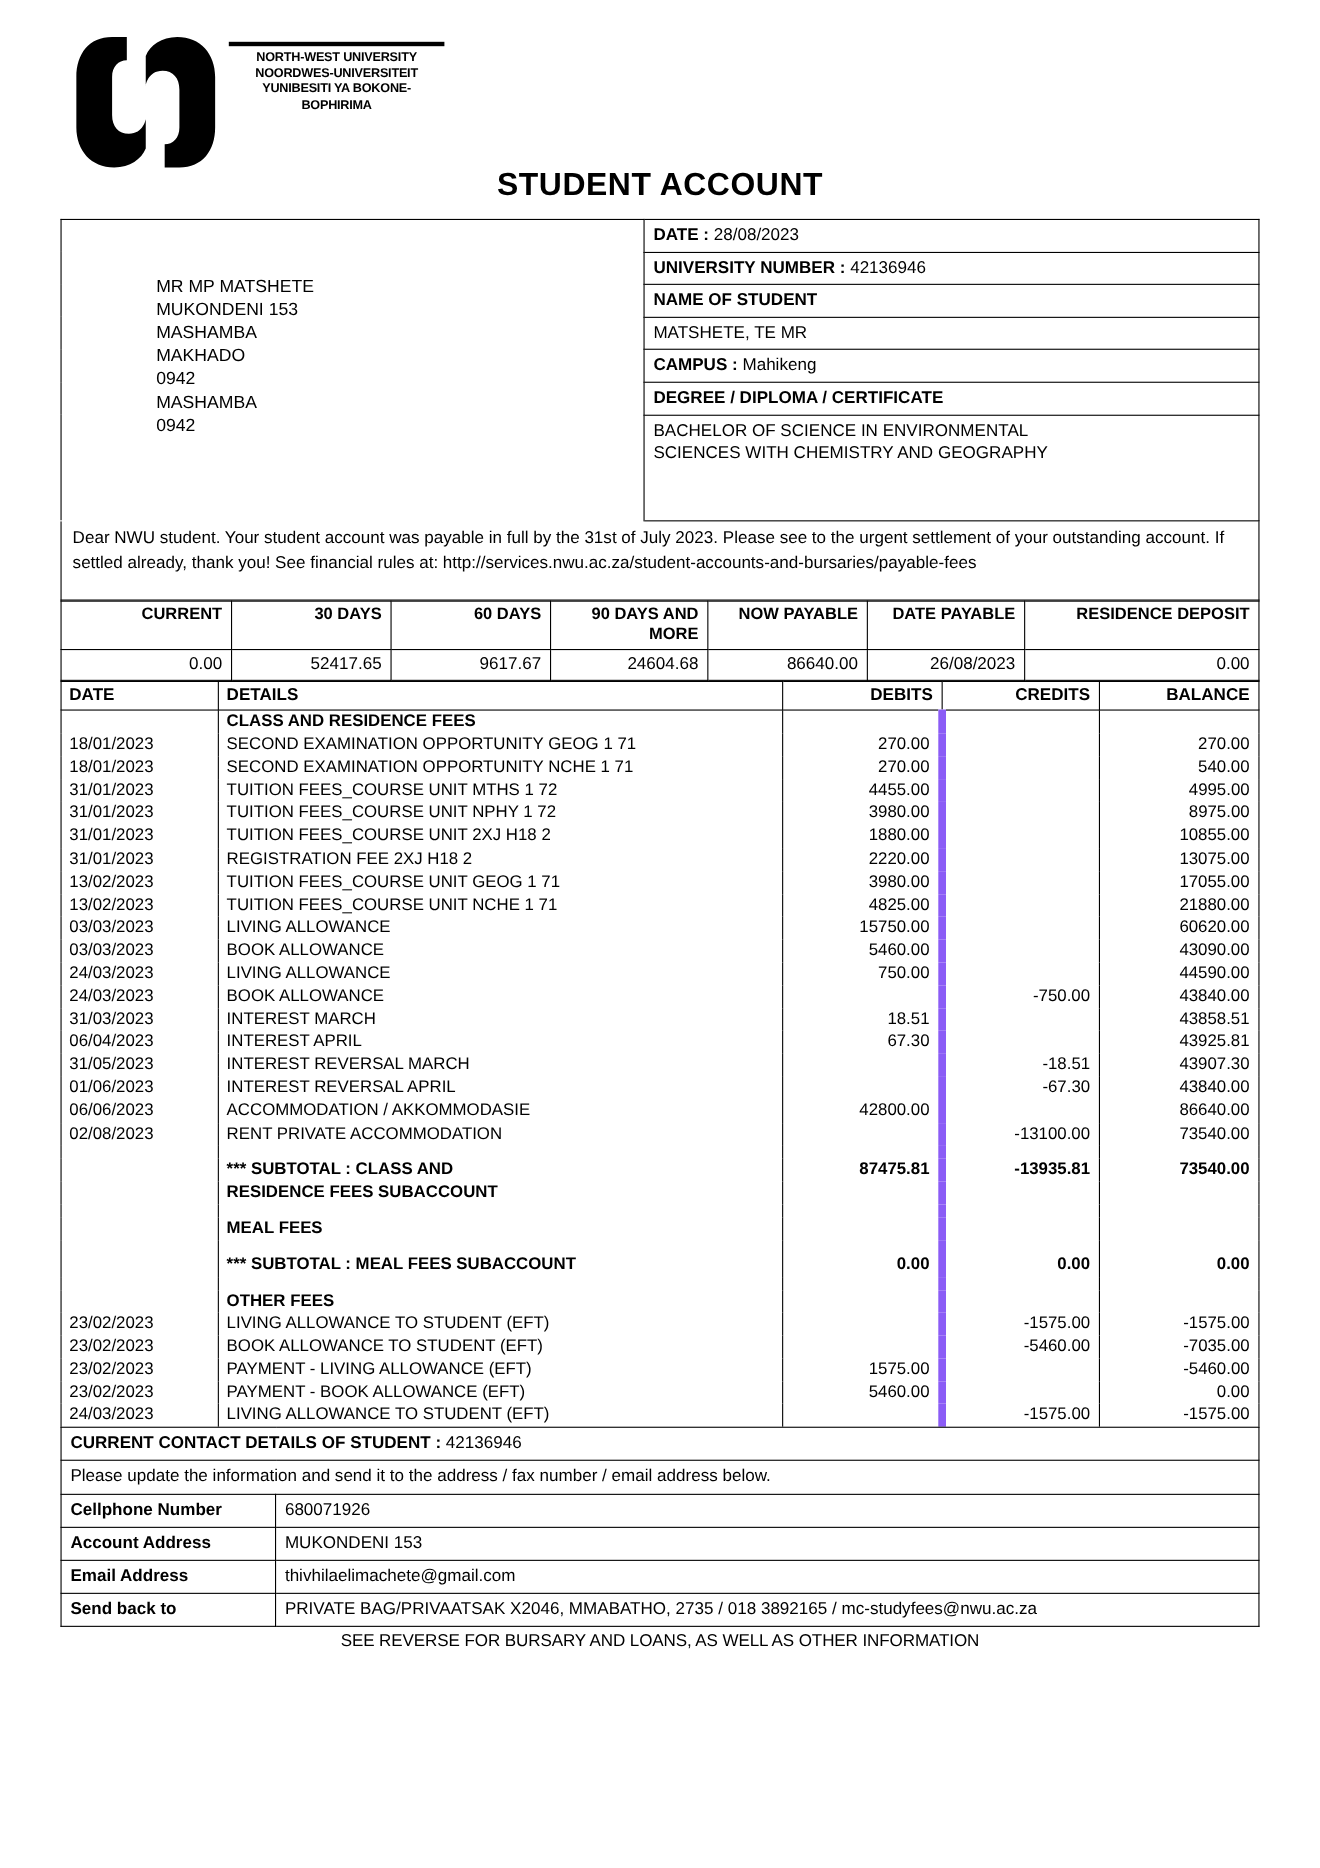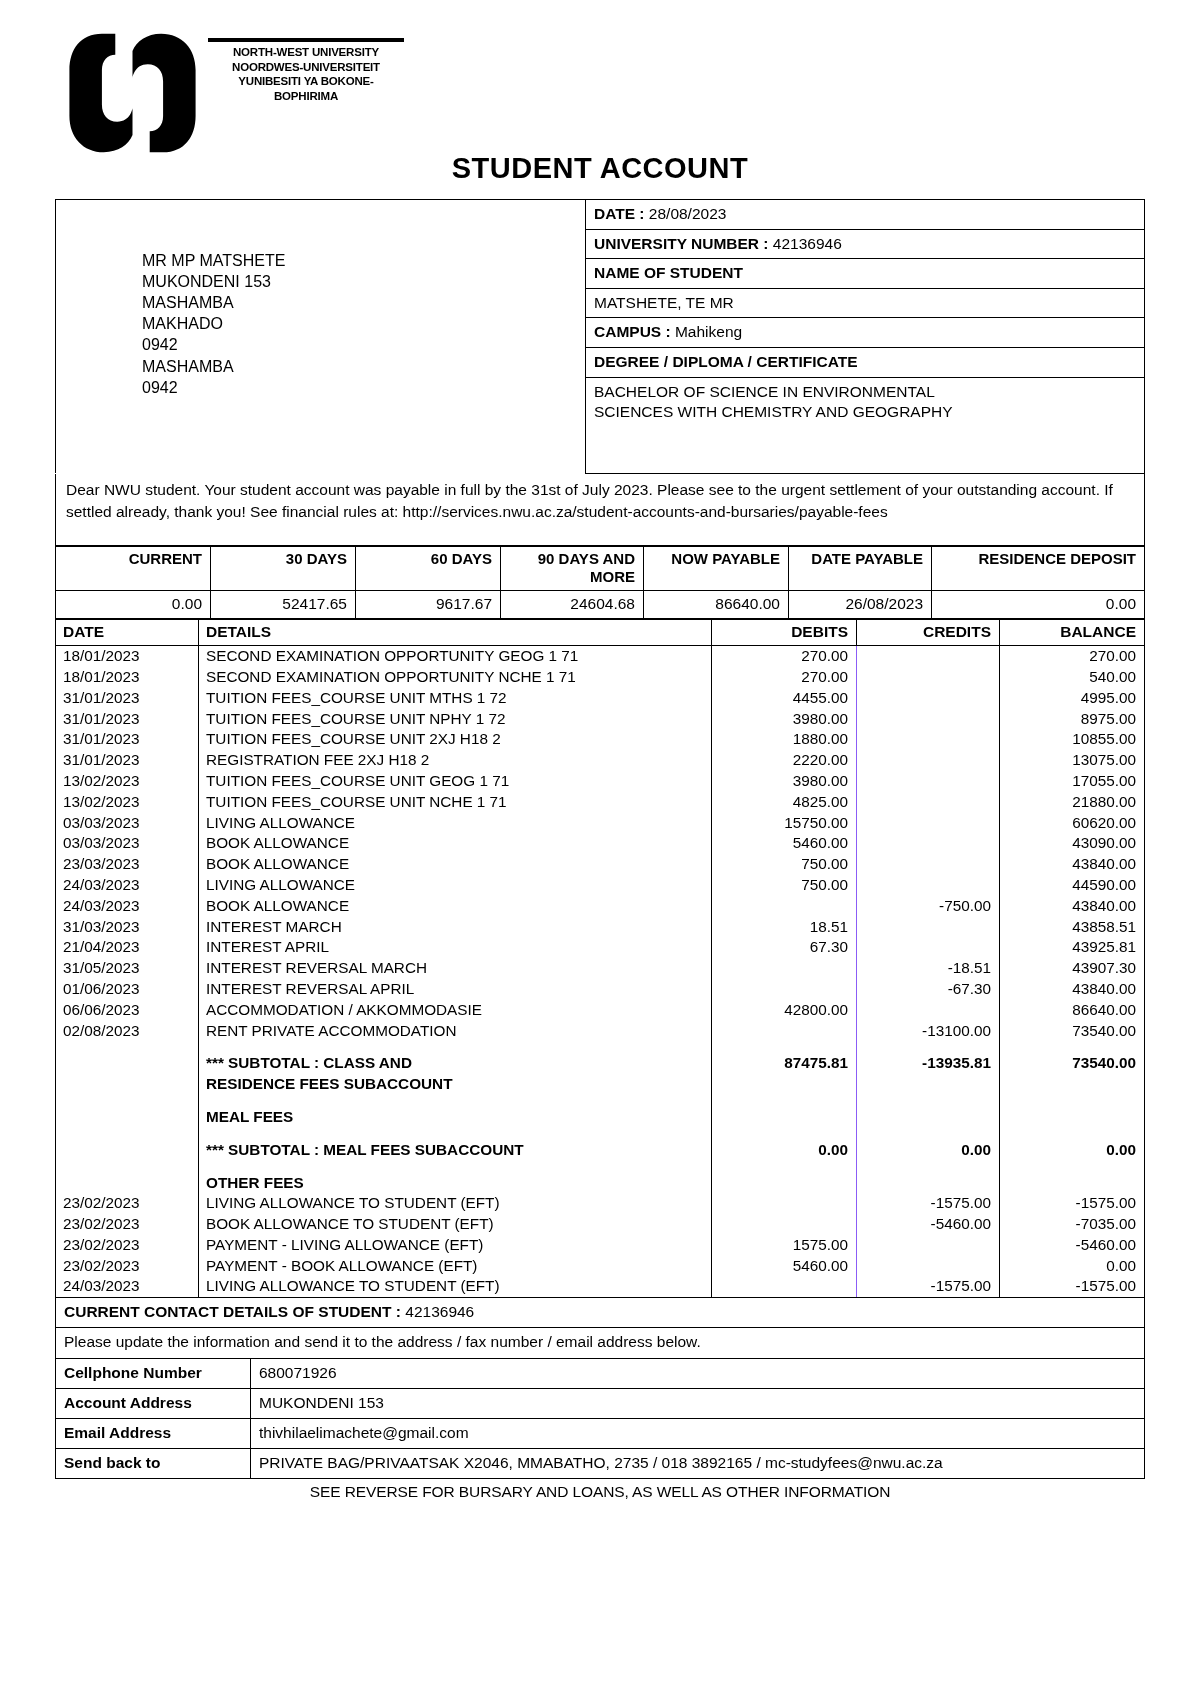--- a/index.html
+++ b/index.html
@@ -58,21 +58,21 @@
     font-size: 15.5px; font-weight: bold; padding: 3px 8px 4px 7px;
     line-height: 1.2;
   }
   .ledger td {
     font-size: 15.3px; border: none; padding: 0 8px 0 7px;
     line-height: 1.345; height: 20.8px; white-space: nowrap;
   }
   .ledger .cell-date { width: 143px; border-left: 1px solid #000; }
   .ledger .cell-det  { border-left: 1px solid #000; }
   .ledger .cell-deb  { width: 145px; text-align: right; border-left: 1px solid #000; }
-  .ledger .cell-cre  { width: 143px; text-align: right; border-left: 1px solid #8b5cf6; }
+  .ledger .cell-cre  { width: 143px; text-align: right; border-left: 7px solid #8b5cf6; }
   .ledger .cell-bal  { width: 145px; text-align: right; border-left: 1px solid #000; border-right: 1px solid #000; }
   .ledger tr.bold td { font-weight: bold; }
   .ledger tr.spacer td { height: 12px; }
   .ledger-head th { border: 1px solid #000; }
   .th-l { text-align: left; }
   .th-r { text-align: right; }
 
   
   .contact td { font-size: 15.5px; padding: 4px 8px 5px 8px; line-height: 1.3; }
   .contact .k { width: 195px; font-weight: bold; }
@@ -190,20 +190,27 @@
     <tbody>
         <tr class="ledger-head">
       <th class="th-l" style="width:143px">DATE</th>
       <th class="th-l">DETAILS</th>
       <th class="th-r" style="width:145px">DEBITS</th>
       <th class="th-r" style="width:143px">CREDITS</th>
       <th class="th-r" style="width:145px">BALANCE</th>
     </tr>
     </tbody>
       <tbody id="ledger-body">
+        <tr class="bold">
+          <td class="cell-date"></td>
+          <td class="cell-det">CLASS AND RESIDENCE FEES</td>
+          <td class="cell-deb"></td>
+          <td class="cell-cre"></td>
+          <td class="cell-bal"></td>
+        </tr>
         <tr>
           <td class="cell-date">18/01/2023</td>
           <td class="cell-det">SECOND EXAMINATION OPPORTUNITY GEOG 1 71</td>
           <td class="cell-deb">270.00</td>
           <td class="cell-cre"></td>
           <td class="cell-bal">270.00</td>
         </tr>
         <tr>
           <td class="cell-date">18/01/2023</td>
           <td class="cell-det">SECOND EXAMINATION OPPORTUNITY NCHE 1 71</td>
@@ -261,27 +268,20 @@
           <td class="cell-bal">60620.00</td>
         </tr>
         <tr>
           <td class="cell-date">03/03/2023</td>
           <td class="cell-det">BOOK ALLOWANCE</td>
           <td class="cell-deb">5460.00</td>
           <td class="cell-cre"></td>
           <td class="cell-bal">43090.00</td>
         </tr>
         <tr>
-          <td class="cell-date">23/03/2023</td>
-          <td class="cell-det">BOOK ALLOWANCE</td>
-          <td class="cell-deb">750.00</td>
-          <td class="cell-cre"></td>
-          <td class="cell-bal">43840.00</td>
-        </tr>
-        <tr>
           <td class="cell-date">24/03/2023</td>
           <td class="cell-det">LIVING ALLOWANCE</td>
           <td class="cell-deb">750.00</td>
           <td class="cell-cre"></td>
           <td class="cell-bal">44590.00</td>
         </tr>
         <tr>
           <td class="cell-date">24/03/2023</td>
           <td class="cell-det">BOOK ALLOWANCE</td>
           <td class="cell-deb"></td>
@@ -289,21 +289,21 @@
           <td class="cell-bal">43840.00</td>
         </tr>
         <tr>
           <td class="cell-date">31/03/2023</td>
           <td class="cell-det">INTEREST MARCH</td>
           <td class="cell-deb">18.51</td>
           <td class="cell-cre"></td>
           <td class="cell-bal">43858.51</td>
         </tr>
         <tr>
-          <td class="cell-date">21/04/2023</td>
+          <td class="cell-date">06/04/2023</td>
           <td class="cell-det">INTEREST APRIL</td>
           <td class="cell-deb">67.30</td>
           <td class="cell-cre"></td>
           <td class="cell-bal">43925.81</td>
         </tr>
         <tr>
           <td class="cell-date">31/05/2023</td>
           <td class="cell-det">INTEREST REVERSAL MARCH</td>
           <td class="cell-deb"></td>
           <td class="cell-cre">-18.51</td>

